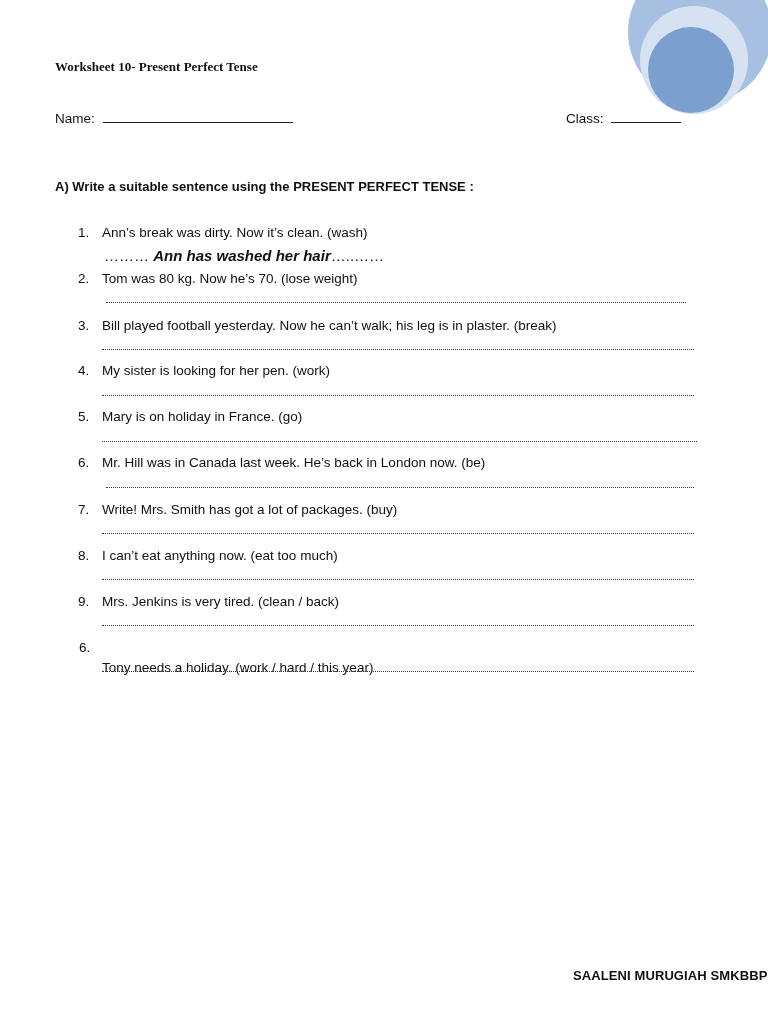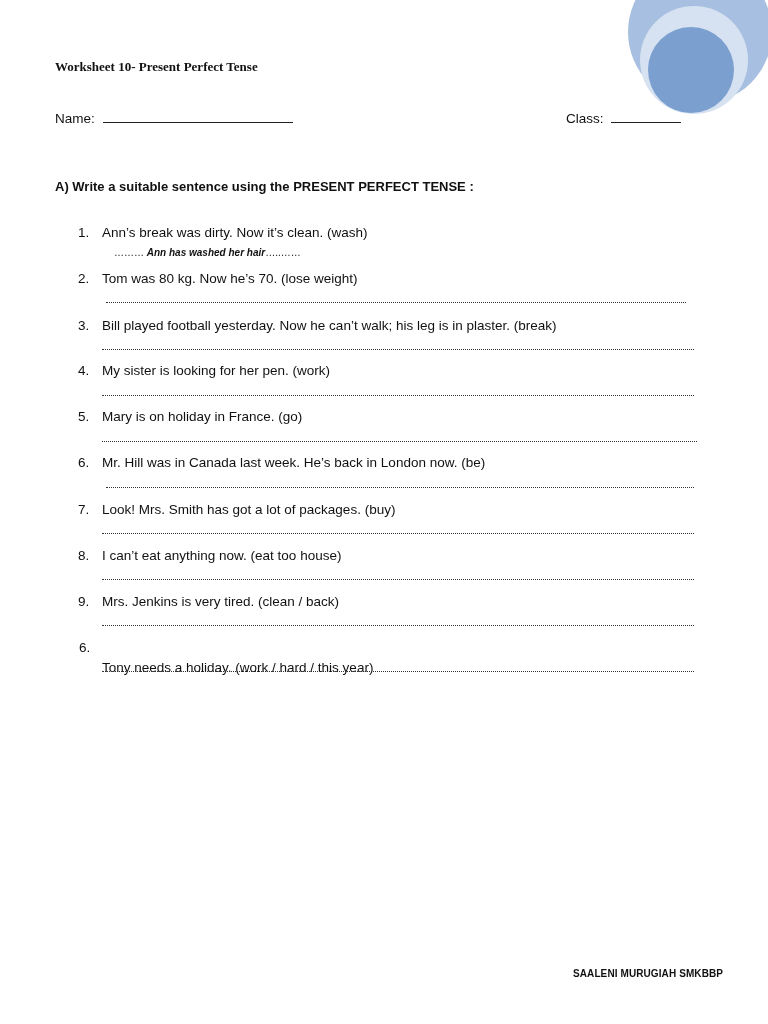--- a/index.html
+++ b/index.html
@@ -18,24 +18,24 @@
     .section-heading {
       position: absolute; left: 55px; top: 179px; font-weight: bold; font-size: 13px;
     }
     .questions { position: absolute; left: 0; top: 0; }
     .q-num { position: absolute; left: 78px; font-size: 13.5px; }
     .q-text { position: absolute; left: 102px; font-size: 13.5px; white-space: nowrap; }
     .q-line {
       position: absolute; left: 102px; width: 592px; height: 2px;
       border-bottom: 1px dotted #333;
     }
-    .answer { position: absolute; left: 114px; font-size: 10px; white-space: nowrap; }
+    .answer { position: absolute; left: 104px; font-size: 15px; white-space: nowrap; }
     .answer .bold-ans { font-weight: bold; font-style: italic; }
     .footer {
-      position: absolute; left: 573px; top: 968px; font-weight: bold; font-size: 10px; letter-spacing: 0.1px;
+      position: absolute; left: 573px; top: 968px; font-weight: bold; font-size: 13px; letter-spacing: 0.1px;
     }
   </style>
 </head>
 <body>
 
 <svg class="decor" viewBox="0 0 768 130" xmlns="http://www.w3.org/2000/svg">
   <circle cx="700" cy="32" r="72" fill="#a7bfe0"></circle>
   <circle cx="694" cy="60" r="54" fill="#d6e2f1"></circle>
   <circle cx="691" cy="70" r="43" fill="#7b9fcf"></circle>
   <rect x="768" y="0" width="10" height="130" fill="#fff"></rect>
@@ -77,25 +77,25 @@
 
   <span class="q-num" style="top:409px">5.</span>
   <span class="q-text" style="top:409px">Mary is on holiday in France. (go)</span>
   <div class="q-line" style="top:439px; width:595px"></div>
 
   <span class="q-num" style="top:455px">6.</span>
   <span class="q-text" style="top:455px">Mr. Hill was in Canada last week. He’s back in London now. (be)</span>
   <div class="q-line" style="top:485px; left:106px; width:588px"></div>
 
   <span class="q-num" style="top:502px">7.</span>
-  <span class="q-text" style="top:502px">Look! Mrs. Smith has got a lot of packages. (buy)</span>
+  <span class="q-text" style="top:502px">Write! Mrs. Smith has got a lot of packages. (buy)</span>
   <div class="q-line" style="top:531px"></div>
 
   <span class="q-num" style="top:548px">8.</span>
-  <span class="q-text" style="top:548px">I can’t eat anything now. (eat too house)</span>
+  <span class="q-text" style="top:548px">I can’t eat anything now. (eat too much)</span>
   <div class="q-line" style="top:577px"></div>
 
   <span class="q-num" style="top:594px">9.</span>
   <span class="q-text" style="top:594px">Mrs. Jenkins is very tired. (clean / back)</span>
   <div class="q-line" style="top:623px"></div>
 
   <span class="q-num" style="top:640px; left:79px">6.</span>
   <span class="q-text" style="top:660px">Tony needs a holiday. (work / hard / this year)</span>
   <div class="q-line" style="top:669px"></div>
 </div>

